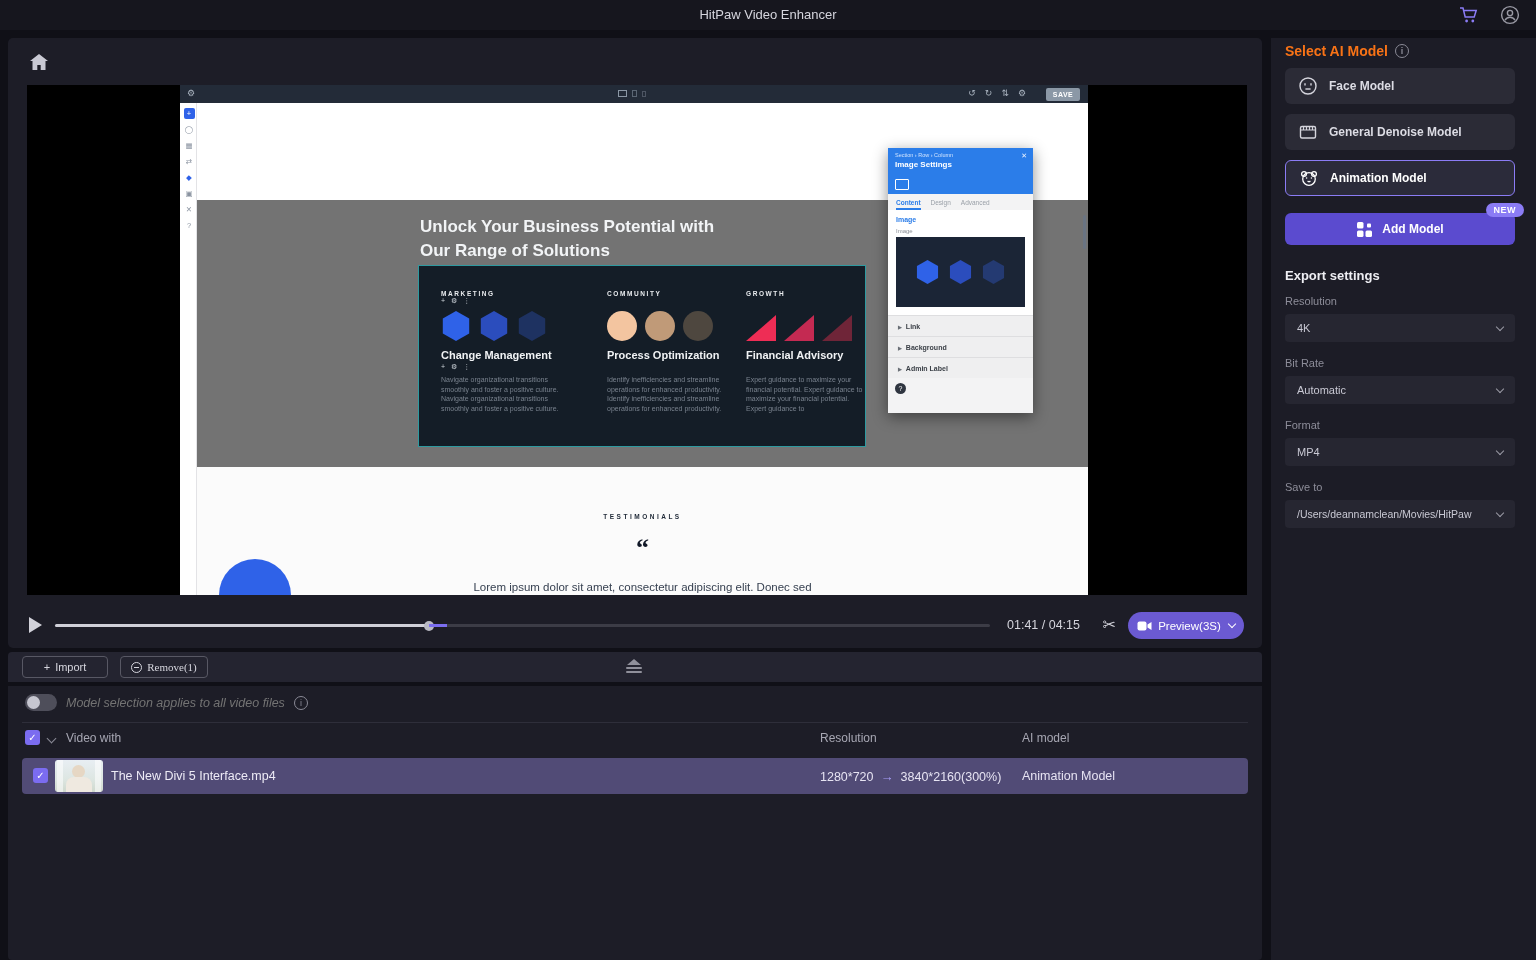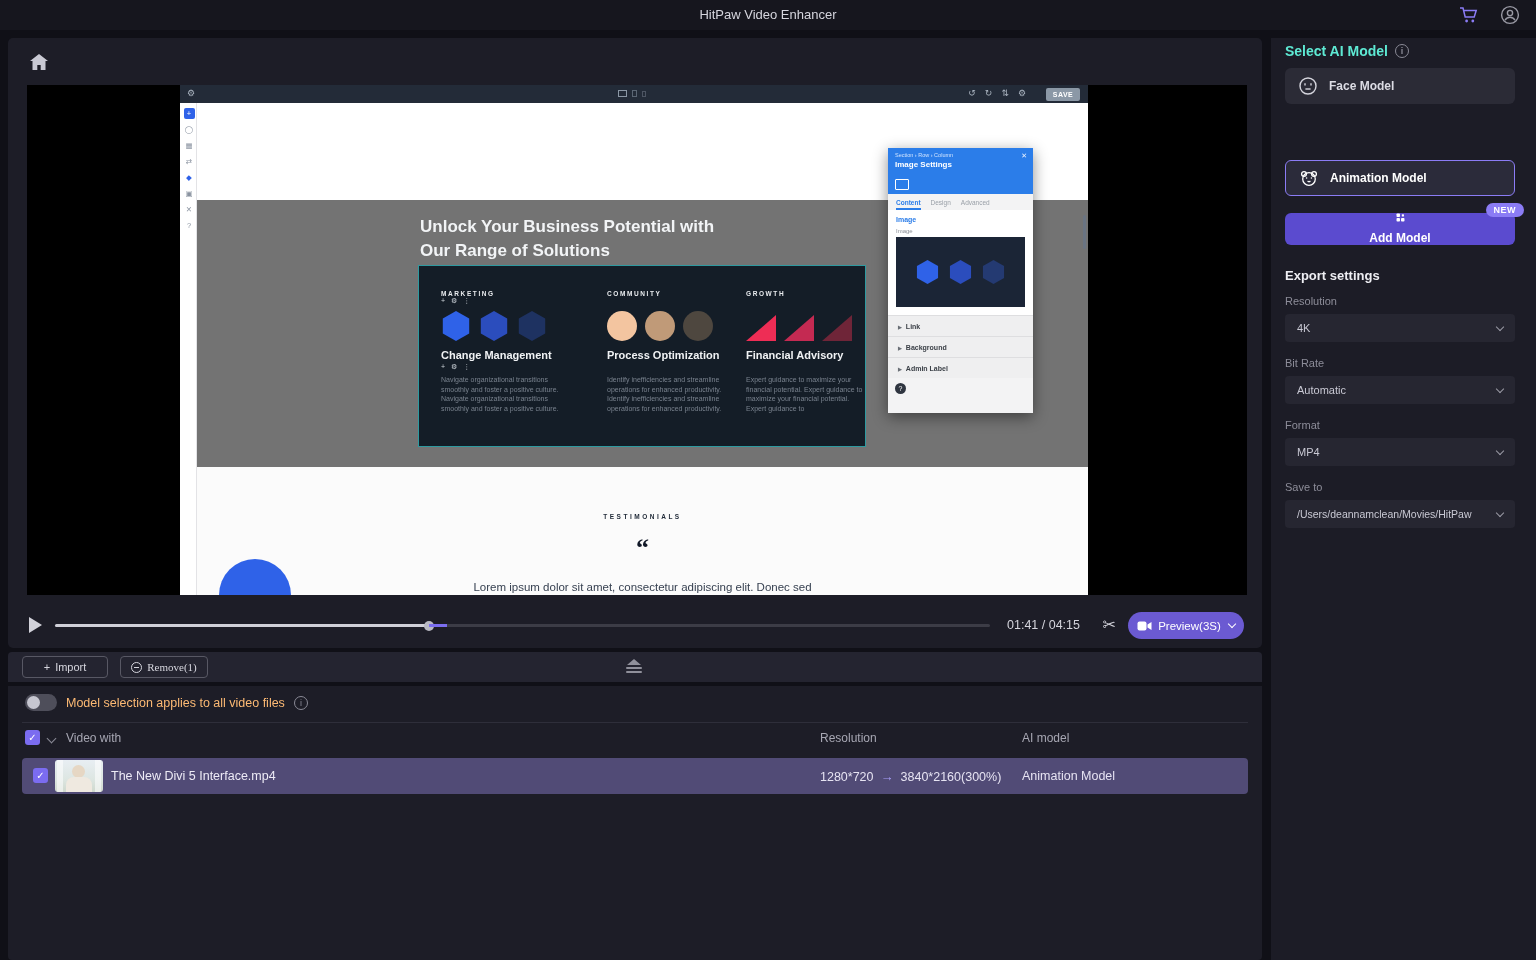--- a/index.html
+++ b/index.html
@@ -93,21 +93,21 @@
   .minus-ic::after { content:""; position:absolute; left:2px; right:2px; top:4.2px; height:1.3px; background:#d6d6de; }
   .collapse { position:absolute; left:617px; top:7px; width:18px; cursor:pointer; }
   .collapse .tri { width:0; height:0; margin:0 auto; border-left:7px solid transparent; border-right:7px solid transparent; border-bottom:6px solid #90909b; }
   .collapse .bar { width:16px; height:2px; background:#90909b; margin:2px auto 0 auto; border-radius:1px; }
 
   
   #queuePanel { position:absolute; left:8px; top:686px; width:1254px; height:274px; background:#1d1d27; border-radius:0 0 4px 4px; }
   .togRow { position:absolute; left:17px; top:8px; display:flex; align-items:center; gap:9px; }
   .toggle { width:32px; height:17px; border-radius:9px; background:#4e4e5a; position:relative; cursor:pointer; }
   .toggle::after { content:""; position:absolute; left:2px; top:2px; width:13px; height:13px; border-radius:50%; background:#c6c6d0; }
-  .togLbl { font-size:12.5px; color:#fdba74; }
+  .togLbl { font-size:12.5px; color:#737373;font-style:italic; }
   .info { width:14px; height:14px; border:1.2px solid #8a8a96; border-radius:50%; color:#8a8a96; font-size:9px; display:inline-flex; align-items:center; justify-content:center; }
   .info::after { content:"i"; }
   .divider { position:absolute; left:14px; right:14px; top:36px; height:1px; background:#2e2e3a; }
   .cbx { width:15px; height:15px; background:#7b6cf0; border-radius:3px; color:#fff; font-size:10px; text-align:center; line-height:15px; cursor:pointer; }
   .cbx::after { content:"✓"; }
   .hdrRow { position:absolute; left:0; top:42px; width:1254px; height:26px; font-size:12px; color:#a7a7b3; }
   .hdrRow .cbx { position:absolute; left:17px; top:2px; }
   .hdr-chev { position:absolute; left:40px; top:7px; width:7px; height:7px; border-right:1.5px solid #8a8a96; border-bottom:1.5px solid #8a8a96; transform:rotate(45deg); }
   .h-name { position:absolute; left:58px; top:3px; }
   .h-res { position:absolute; left:812px; top:3px; }
@@ -118,28 +118,28 @@
   .thumbImg .head { position:absolute; left:17px; top:5px; width:13px; height:13px; border-radius:50%; background:#e6d7c4; }
   .thumbImg .bodyT { position:absolute; left:11px; top:17px; width:26px; height:15px; border-radius:8px 8px 0 0; background:#efe9e0; }
   .thumbImg .win { position:absolute; top:0; width:6px; height:32px; background:rgba(255,255,255,.55); }
   .r-name { position:absolute; left:89px; top:11px; font-size:12.5px; color:#edebf6; }
   .r-res { position:absolute; left:798px; top:11px; font-size:12.5px; color:#e6e3f2; display:flex; gap:7px; align-items:center; }
   .r-arrow { color:#a89cf8; font-size:13px; }
   .r-model { position:absolute; left:1000px; top:11px; font-size:12.5px; color:#e6e3f2; }
 
   
   #sidebar { position:absolute; left:1271px; top:38px; width:265px; height:922px; background:#1c1c26; }
-  .sb-title { position:absolute; left:14px; top:5px; font-size:14px; font-weight:bold; color:#5eead4; display:flex; gap:7px; align-items:center; }
+  .sb-title { position:absolute; left:14px; top:5px; font-size:14px; font-weight:bold; color:#f97316; display:flex; gap:7px; align-items:center; }
   .mbtn { position:absolute; left:14px; width:230px; height:36px; background:#2b2b36; border-radius:6px; display:flex; align-items:center; gap:11px; padding-left:13px; cursor:pointer; }
   .mbtn .lbl { font-size:12px; font-weight:bold; color:#dcdce4; }
   .mbtn.sel { border:1px solid #8b7cf5; background:#2b2b3a; }
   .mbtn.sel .lbl { color:#ffffff; }
   #mFace { top:30px; } #mDenoise { top:76px; } #mAnim { top:122px; }
   .newBadge { position:absolute; right:12px; top:165px; background:#8b7cf5; color:#fff; font-size:9px; font-weight:bold; padding:2px 8px; border-radius:8px; letter-spacing:.5px; z-index:3; }
-  .addBtn { position:absolute; left:14px; top:175px; width:230px; height:32px; border-radius:6px; background:#5b4bcf; color:#fff; font-size:12px; font-weight:bold; display:flex; align-items:center; justify-content:center; gap:9px; cursor:pointer;flex-direction:column; }
+  .addBtn { position:absolute; left:14px; top:175px; width:230px; height:32px; border-radius:6px; background:#5b4bcf; color:#fff; font-size:12px; font-weight:bold; display:flex; align-items:center; justify-content:center; gap:9px; cursor:pointer; }
   .exp-title { position:absolute; left:14px; top:230px; font-size:13px; font-weight:bold; color:#eeeef3; }
   .f-lbl { position:absolute; left:14px; font-size:11px; color:#8d8d99; }
   .selBox { position:absolute; left:14px; width:230px; height:28px; background:#262631; border-radius:4px; display:flex; align-items:center; padding:0 12px; cursor:pointer; }
   .selBox .val { font-size:11px; color:#c9c9d4; flex:1; white-space:nowrap; overflow:hidden; }
   .selBox .chev { width:6px; height:6px; border-right:1.5px solid #9a9aa5; border-bottom:1.5px solid #9a9aa5; transform:rotate(45deg); margin-top:-3px; }
   #lbl0 { top:257px; } #sel0 { top:276px; }
   #lbl1 { top:319px; } #sel1 { top:338px; }
   #lbl2 { top:381px; } #sel2 { top:400px; }
   #lbl3 { top:443px; } #sel3 { top:462px; }
   #sel3 .val { font-size:10.5px; }
@@ -364,20 +364,27 @@
   </div>
 
   <div class="mbtn" id="mFace">
     <svg width="20" height="20" viewBox="0 0 20 20">
         <circle cx="10" cy="10" r="8" fill="none" stroke="#d5d5dd" stroke-width="1.4"></circle>
         <path d="M7 7.2v2.2M13 7.2v2.2" stroke="#d5d5dd" stroke-width="1.4"></path>
         <path d="M7.4 13h5.2" stroke="#d5d5dd" stroke-width="1.4"></path>
       </svg>
     <span class="lbl">Face Model</span>
   </div>
+  <div class="mbtn" id="mDenoise">
+    <svg width="20" height="20" viewBox="0 0 20 20">
+        <rect x="2.5" y="4.5" width="15" height="11.5" rx="1.5" fill="none" stroke="#d5d5dd" stroke-width="1.4"></rect>
+        <path d="M2.5 8h15M5.5 4.5V8M8.5 4.5V8M11.5 4.5V8M14.5 4.5V8" stroke="#d5d5dd" stroke-width="1.2"></path>
+      </svg>
+    <span class="lbl">General Denoise Model</span>
+  </div>
   <div class="mbtn sel" id="mAnim">
     <svg width="20" height="20" viewBox="0 0 20 20">
         <circle cx="5" cy="6" r="2.4" fill="none" stroke="#ffffff" stroke-width="1.3"></circle>
         <circle cx="15" cy="6" r="2.4" fill="none" stroke="#ffffff" stroke-width="1.3"></circle>
         <circle cx="10" cy="11" r="6.3" fill="none" stroke="#ffffff" stroke-width="1.3"></circle>
         <circle cx="7.6" cy="10" r=".8" fill="#fff"></circle>
         <circle cx="12.4" cy="10" r=".8" fill="#fff"></circle>
         <path d="M8.6 13c.9.9 1.9.9 2.8 0" fill="none" stroke="#fff" stroke-width="1.1"></path>
       </svg>
     <span class="lbl">Animation Model</span>

